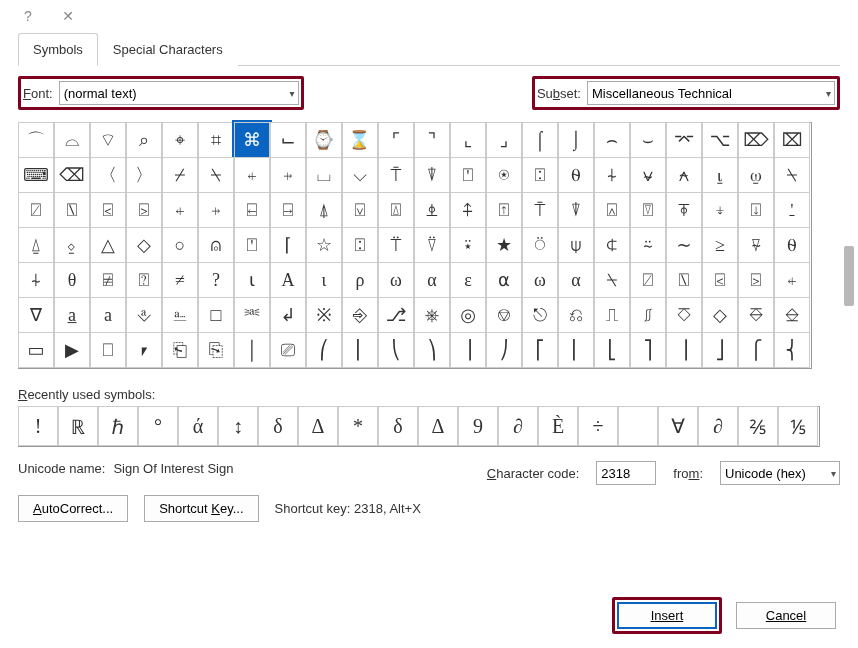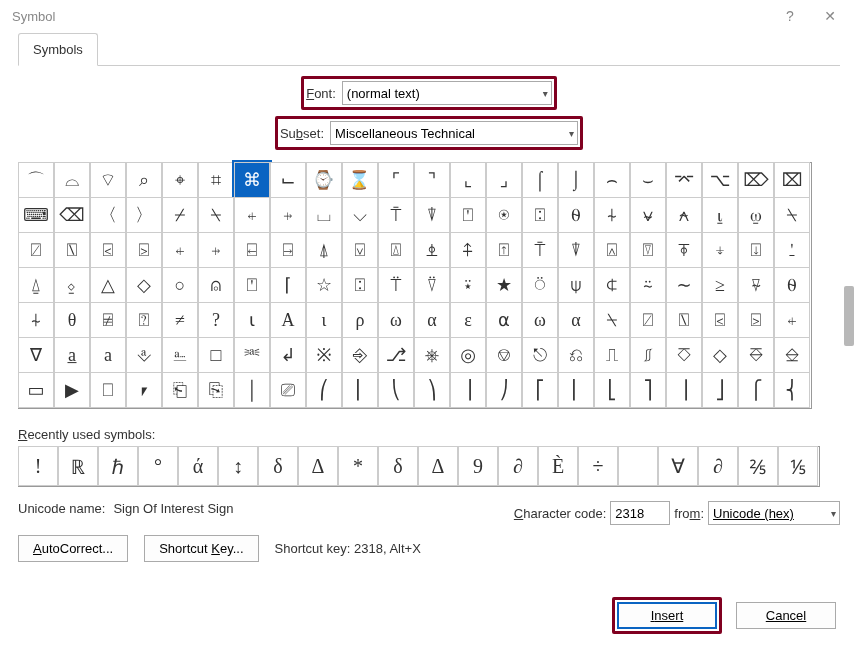--- a/index.html
+++ b/index.html
@@ -47,21 +47,20 @@
   .tab.active {
     border: 1px solid #ccc;
     border-bottom: 1px solid #fff;
     border-radius: 3px 3px 0 0;
   }
   .row {
     display: flex;
     align-items: center;
     gap: 6px;
     margin-bottom: 12px;
-    flex-direction: column;
   }
   .row.top {
     justify-content: space-between;
   }
   .field-group {
     display: flex;
     align-items: center;
     gap: 6px;
   }
   .highlight {
@@ -153,21 +152,21 @@
     font-size: 20px;
     font-family: "Segoe UI Symbol","Cambria Math","Arial Unicode MS",serif;
     background: #fff;
   }
   .info-row {
     display: flex;
     justify-content: space-between;
     margin-top: 14px;
   }
   .info-left { display:flex; flex-direction: row; gap: 8px; font-size: 13px;}
-  .info-right { display:flex; align-items:center; gap:4px; font-size:13px;}
+  .info-right { display:flex; align-items:center; gap:17px; font-size:13px;}
   .btn-row {
     display: flex;
     align-items: center;
     gap: 16px;
     margin-top: 10px;
   }
   button.std {
     font-family: inherit;
     font-size: 13px;
     padding: 5px 14px;
@@ -189,36 +188,36 @@
     align-items: center;
   }
   .footer .highlight button { min-width: 100px; }
   .footer button.std { min-width: 100px; text-decoration: underline; }
   .shortcut-label { font-size: 13px; }
 </style>
 </head>
 <body>
 
 <div class="titlebar">
-  <span class="title">Symbol</span>
   <span class="btn">?</span>
   <span class="btn">✕</span>
 </div>
 
 <div class="content">
   <div class="tabs">
     <div class="tab active"><span>Symbols</span></div>
+    <div class="tab"><span>Special Characters</span></div>
   </div>
 
   <div class="row top">
     <div class="highlight">
       <div class="field-group">
         <label><span class="u">F</span><span>ont:</span></label>
         <div class="combo">
-          <input type="text" style="width: 210px;" value="(normal text)">
+          <input type="text" style="width: 240px;" value="(normal text)">
           <span class="chev">▾</span>
         </div>
       </div>
     </div>
     <div class="highlight">
       <div class="field-group">
         <label><span>Su</span><span class="u">b</span><span>set:</span></label>
         <div class="combo">
           <input type="text" style="width: 248px;" value="Miscellaneous Technical">
           <span class="chev">▾</span>
@@ -414,21 +413,21 @@
   <div class="info-row">
     <div class="info-left">
       <span>Unicode name:</span>
       <span>Sign Of Interest Sign</span>
     </div>
     <div class="info-right">
       <label><span class="u">C</span><span>haracter code:</span></label>
       <input type="text" style="width: 60px;" value="2318">
       <label>fro<span class="u">m</span>:</label>
       <div class="combo">
-        <input type="text" style="width: 132px; text-decoration: underline;" value="Unicode (hex)">
+        <input type="text" style="width: 120px;" value="Unicode (hex)">
         <span class="chev">▾</span>
       </div>
     </div>
   </div>
 
   <div class="btn-row">
     <button class="std"><span class="u">A</span><span>utoCorrect...</span></button>
     <button class="std">Shortcut <span class="u">K</span>ey...</button>
     <span class="shortcut-label">Shortcut key: 2318, Alt+X</span>
   </div>

